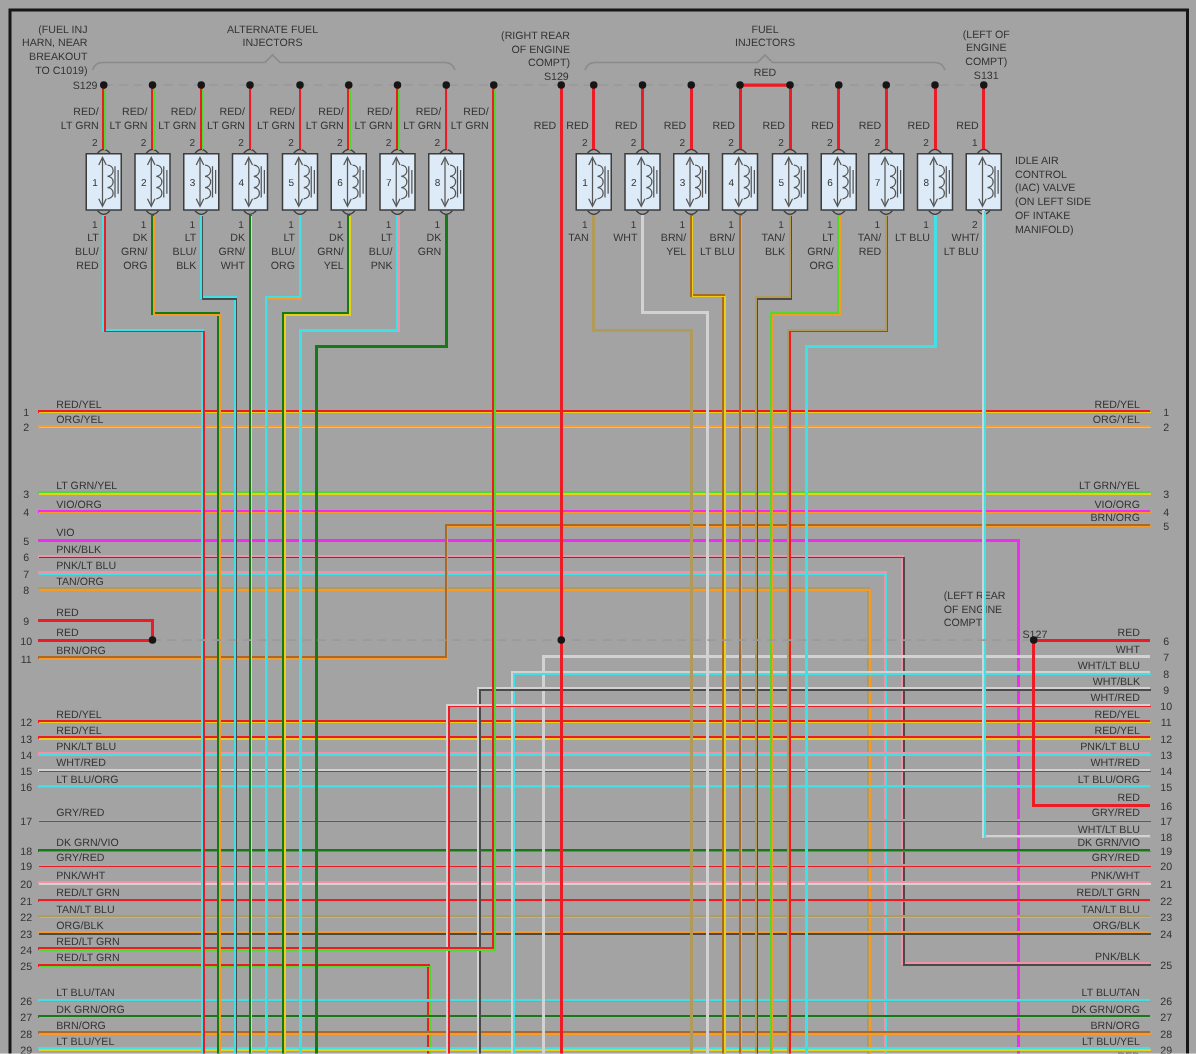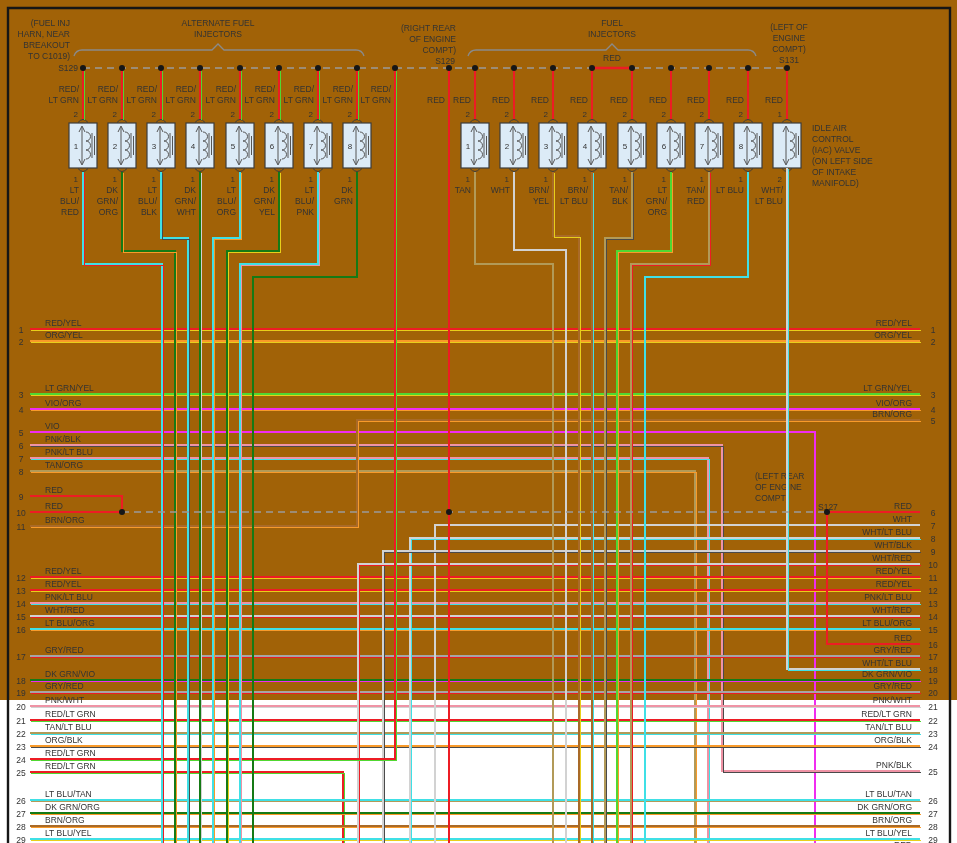--- a/index.html
+++ b/index.html
@@ -1,16 +1,16 @@
 <!DOCTYPE html>
 <html><head>
 <meta charset="utf-8">
 <style>
   html,body{margin:0;padding:0;background:#fff;width:957px;height:843px;overflow:hidden;}
-  #stage{position:relative;width:957px;height:700px;background:#a16207;}
+  #stage{position:relative;width:957px;height:843px;background:#a3a3a3;}
   svg{position:absolute;left:0;top:0;}
   text{font-family:"Liberation Sans",sans-serif;fill:#333;}
 </style>
 </head>
 <body>
 
 <div id="stage">
   <svg id="diagram" width="957" height="843" viewBox="0 0 957 843">
       <g>
         <path d="M8 843 L8 8 L950 8 L950 843" stroke="#161616" stroke-width="2.4" fill="none"></path>

